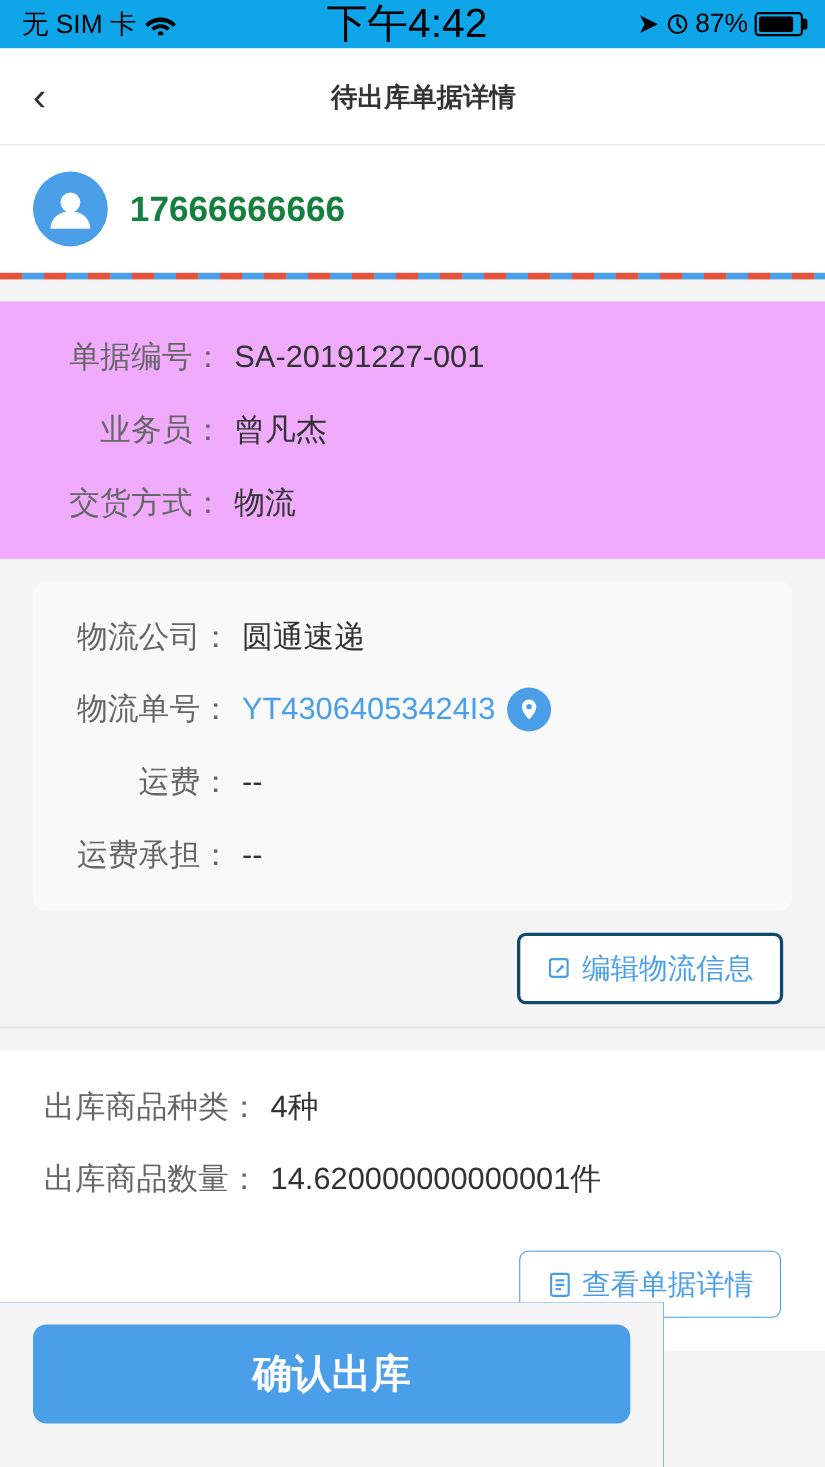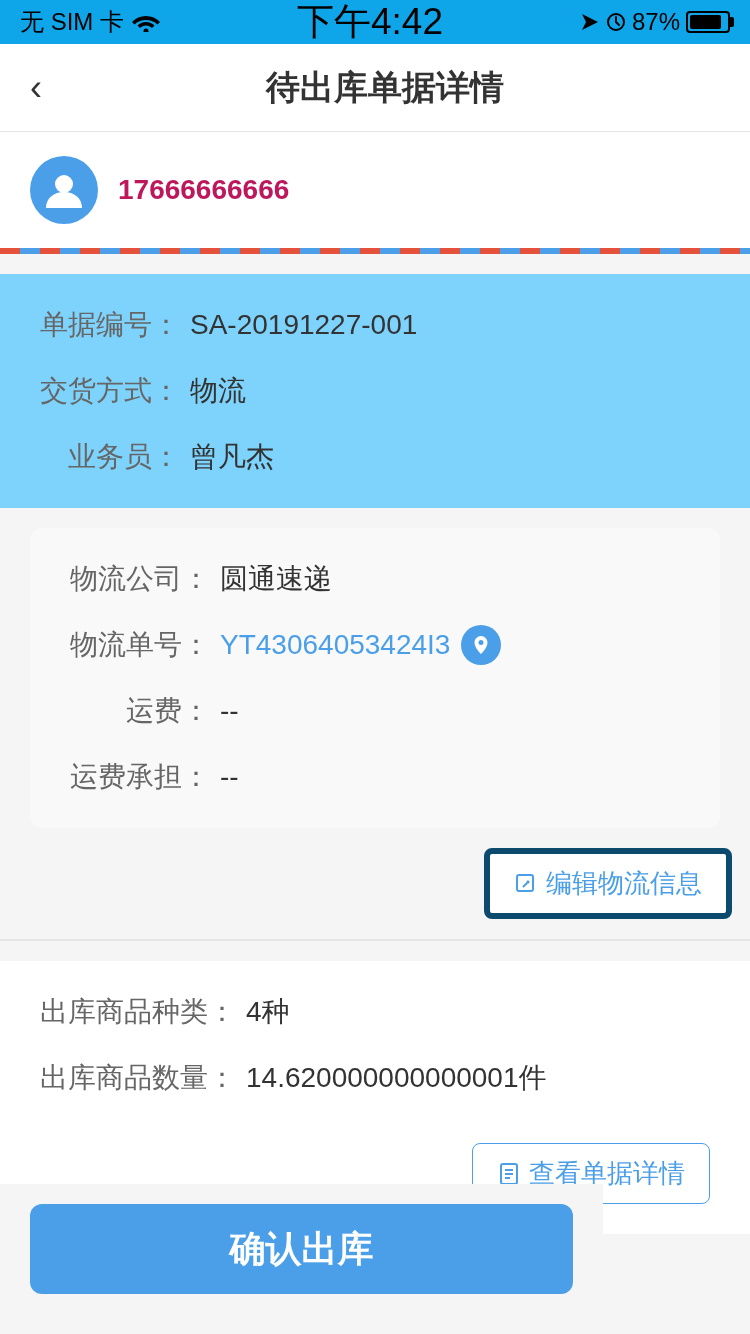--- a/index.html
+++ b/index.html
@@ -80,21 +80,21 @@
       border-bottom: 1px solid #e5e5e5;
     }
     .nav-back {
       position: absolute;
       left: 30px;
       font-size: 36px;
       color: #333;
       cursor: pointer;
     }
     .nav-title {
-      font-size: 34px;
+      font-size: 24px;
       font-weight: 600;
       color: #333;
       margin-left: 20px;
     }
 
     
     .dashed-line {
       width: 100%;
       height: 6px;
       background: repeating-linear-gradient(
@@ -121,30 +121,30 @@
       align-items: center;
       justify-content: center;
       flex-shrink: 0;
     }
     .avatar-icon {
       width: 44px;
       height: 44px;
       color: #fff;
     }
     .customer-phone {
-      font-size: 28px;
+      font-size: 32px;
       font-weight: 600;
-      color: #be185d;
+      color: #15803d;
     }
 
     
     .section {
-      background: #7dd3fc;
+      background: #f0abfc;
       margin-top: 20px;
-      padding: 30px 40px;
+      padding: 30px 63px;
     }
     .info-row {
       display: flex;
       align-items: flex-start;
       margin-bottom: 24px;
       font-size: 28px;
       line-height: 1.5;
     }
     .info-row:last-child {
       margin-bottom: 0;
@@ -186,28 +186,28 @@
       border-radius: 12px;
       margin: 20px 30px;
       padding: 30px 40px;
     }
 
     
     .edit-btn {
       display: flex;
       align-items: center;
       gap: 8px;
-      border: 6px solid #0c4a6e;
+      border: 3px solid #0c4a6e;
       border-radius: 8px;
       padding: 12px 24px;
       color: #4a9fe8;
       font-size: 26px;
       cursor: pointer;
       float: right;
-      margin: 0 18px 20px 0;
+      margin: 0 38px 20px 0;
       background: #fff;
     }
 
     
     .goods-section {
       background: #fff;
       margin-top: 20px;
       padding: 30px 40px;
     }
 
@@ -307,26 +307,26 @@
   </div>
 
   <div class="dashed-line"></div>
 
   <div class="section">
     <div class="info-row">
       <span class="info-label">单据编号：</span>
       <span class="info-value">SA-20191227-001</span>
     </div>
     <div class="info-row">
+      <span class="info-label">业务员：</span>
+      <span class="info-value">曾凡杰</span>
+    </div>
+    <div class="info-row">
       <span class="info-label">交货方式：</span>
       <span class="info-value">物流</span>
-    </div>
-    <div class="info-row">
-      <span class="info-label">业务员：</span>
-      <span class="info-value">曾凡杰</span>
     </div>
   </div>
 
   <div class="logistics-card">
     <div class="info-row">
       <span class="info-label">物流公司：</span>
       <span class="info-value">圆通速递</span>
     </div>
     <div class="info-row">
       <span class="info-label">物流单号：</span>

